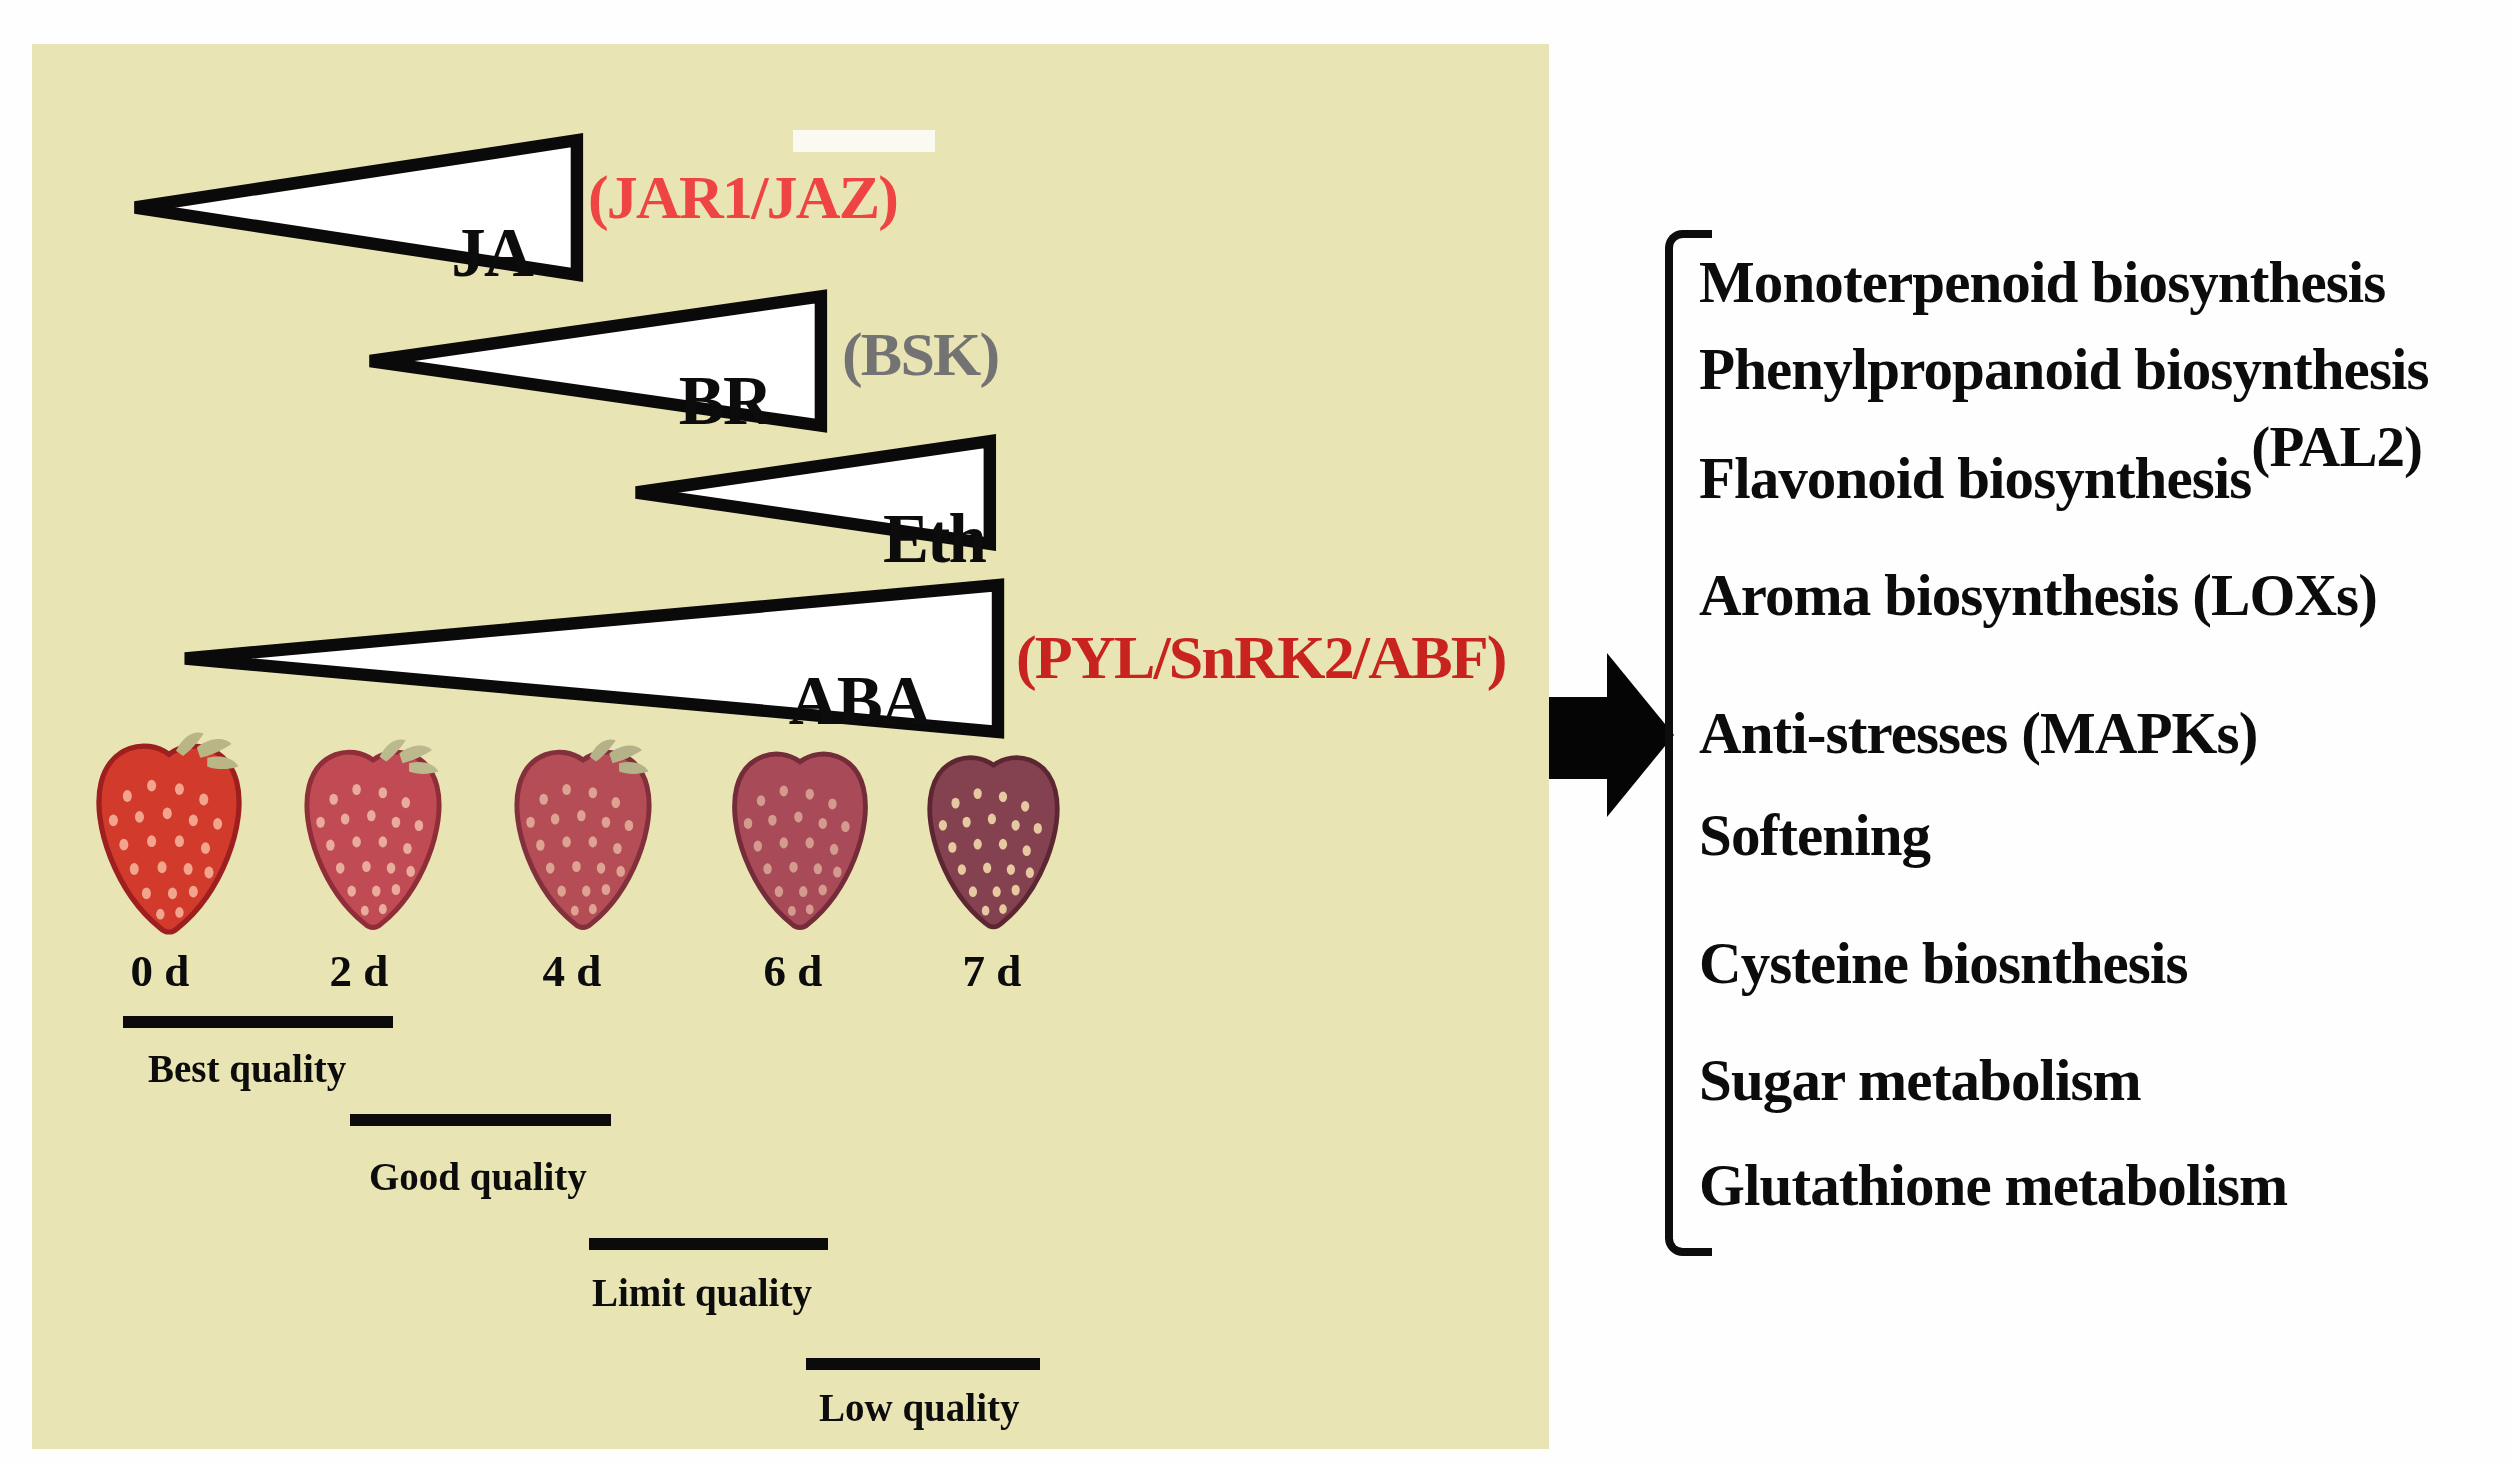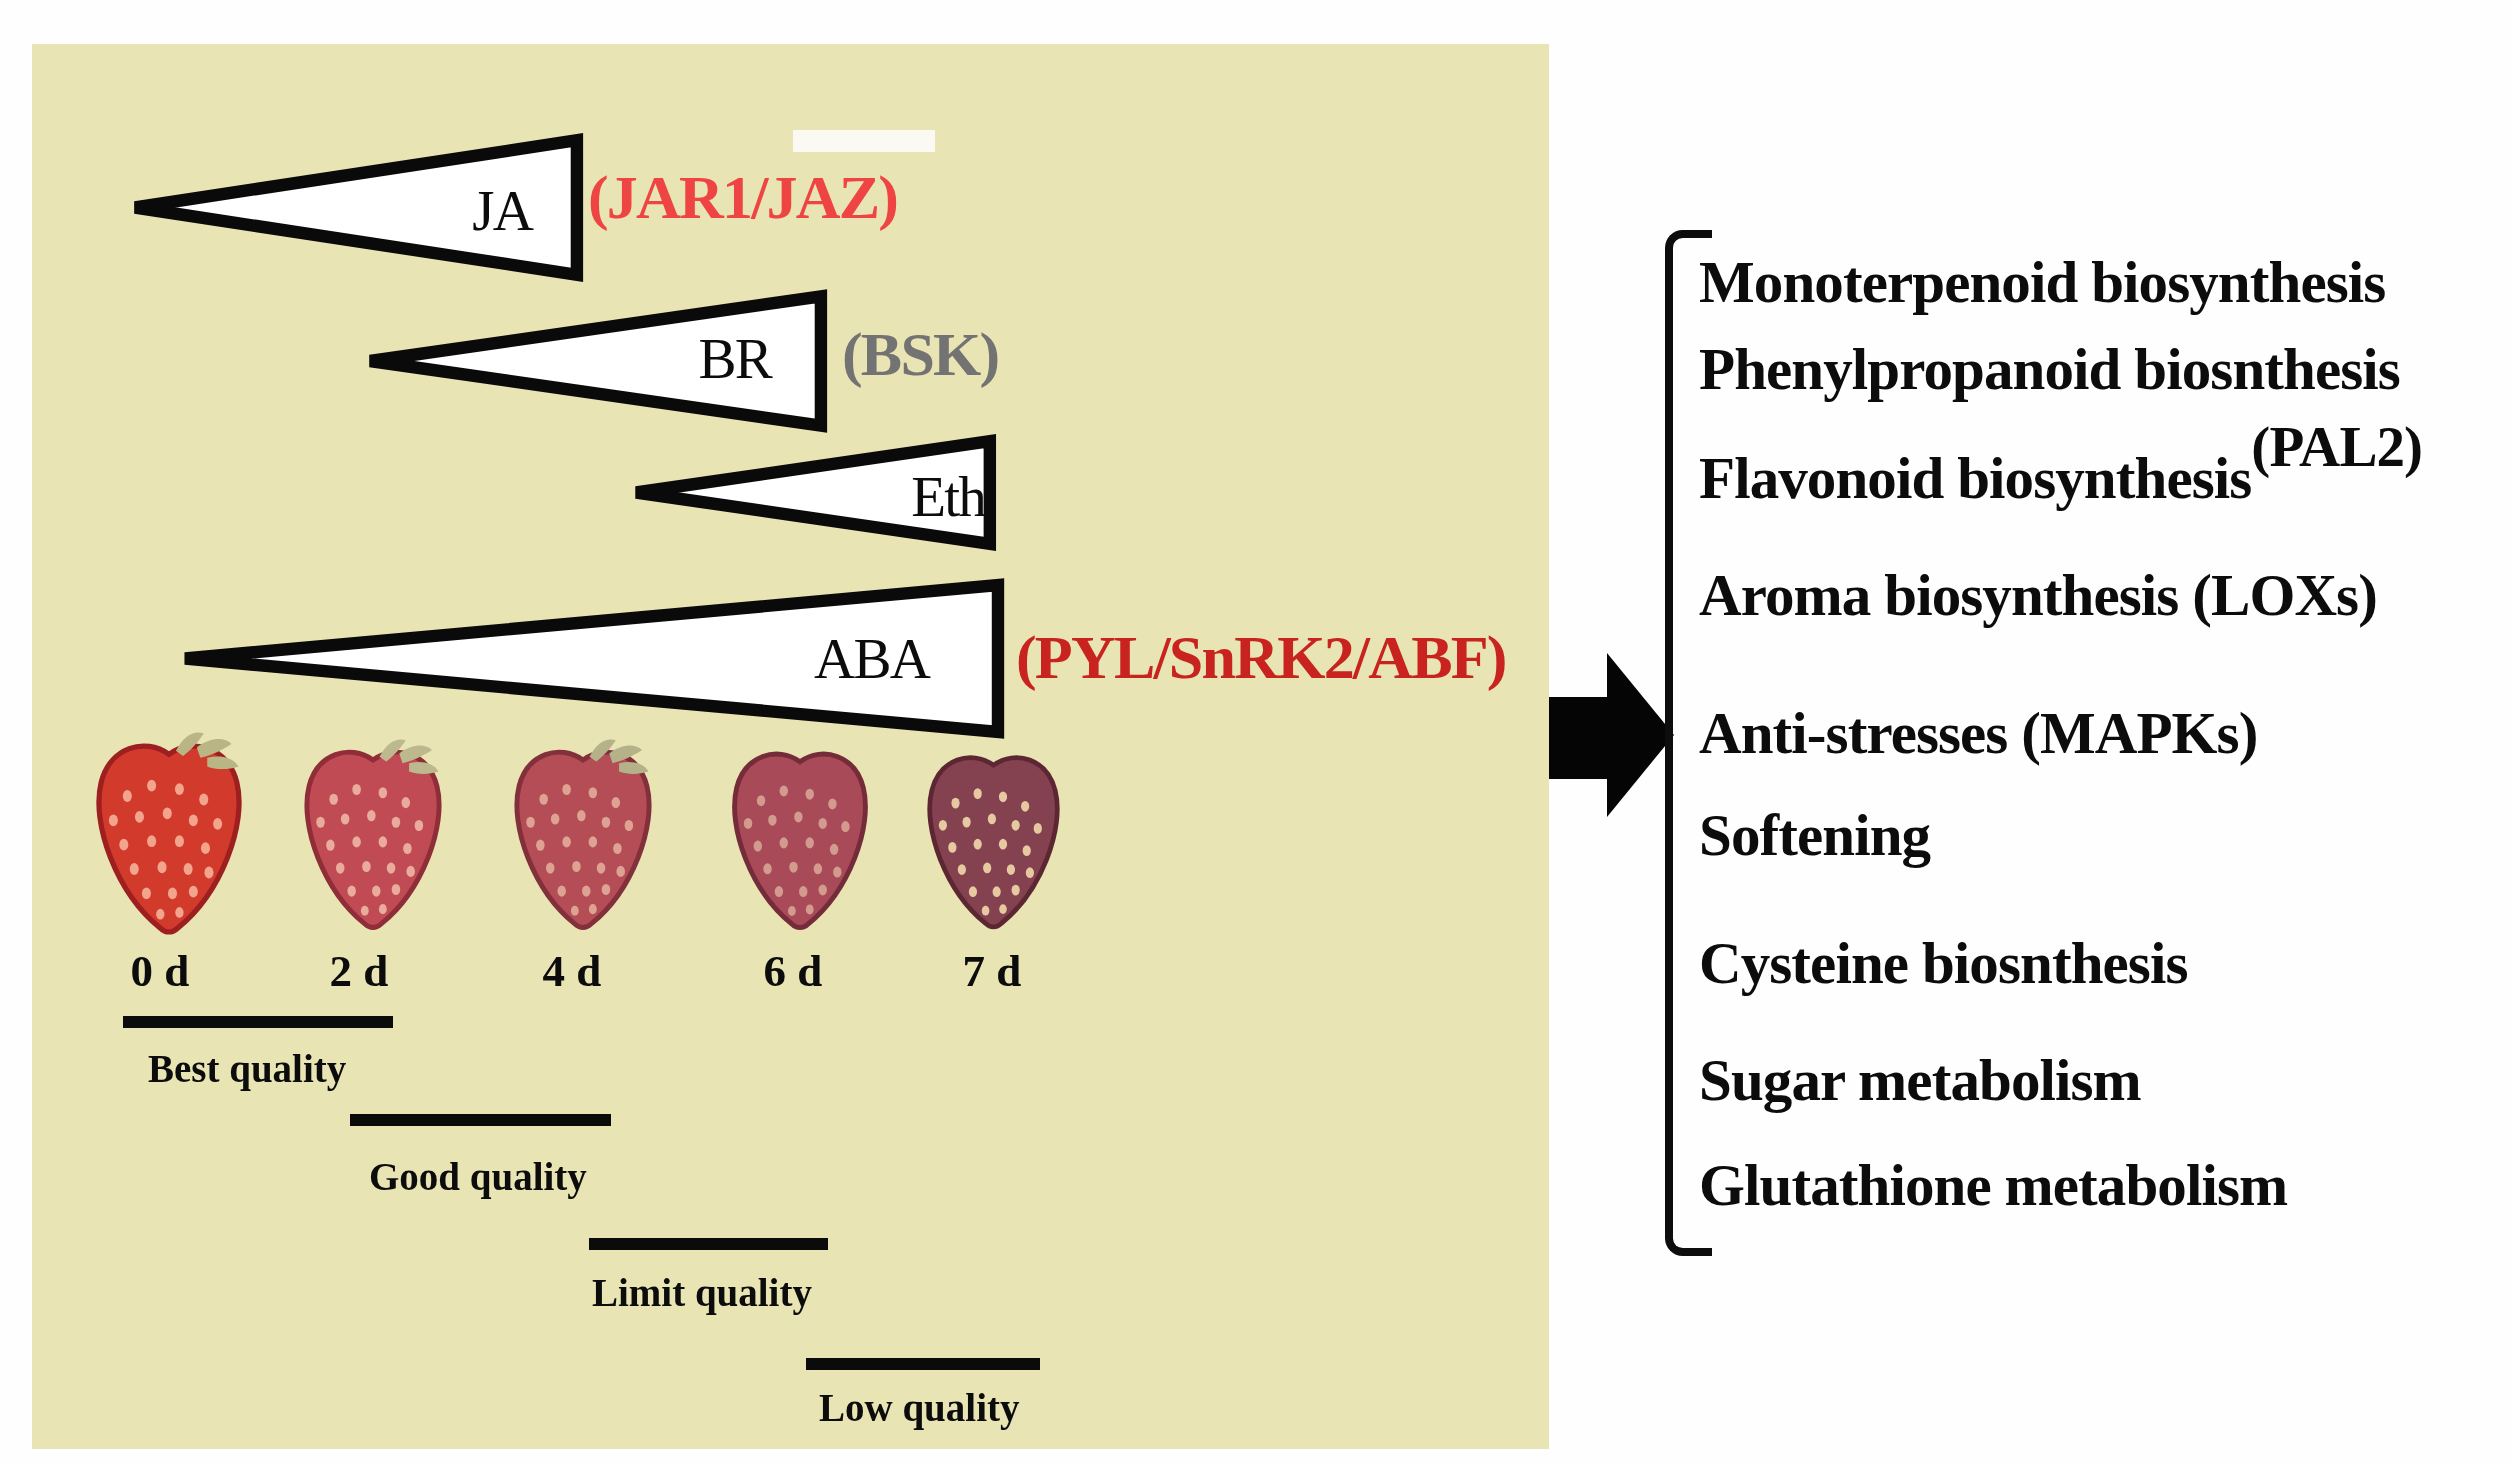--- a/index.html
+++ b/index.html
@@ -6,21 +6,21 @@
   .stage{
     position:relative;width:2512px;height:1465px;overflow:hidden;
     font-family:"Liberation Serif","DejaVu Serif",serif;color:#0c0c0c;background:#fefefe;
   }
   .panel{position:absolute;left:32px;top:44px;width:1517px;height:1405px;background:#e9e4b3;}
   .artifact{position:absolute;left:793px;top:130px;width:142px;height:22px;background:#fbfaf2;}
   .tri-svg{position:absolute;overflow:visible;}
   .tri{fill:#ffffff;stroke:#0a0a0a;stroke-width:14;stroke-linejoin:miter;}
   .hormone-label{
     position:absolute;transform:translate(-100%,-50%);
-    font-weight:400;font-size:57px;letter-spacing:-1.8px;line-height:1;white-space:nowrap;
+    font-weight:700;font-size:69px;letter-spacing:-1.8px;line-height:1;white-space:nowrap;margin-top:43px;
   }
   .gene-label{
     position:absolute;transform:translateY(-50%);
     font-weight:700;font-size:62px;letter-spacing:-1.8px;line-height:1;white-space:nowrap;
   }
   .berry{position:absolute;overflow:visible;}
   .day-label{
     position:absolute;transform:translateX(-50%);
     font-weight:700;font-size:45px;line-height:1;white-space:nowrap;
   }
@@ -159,21 +159,21 @@
 
   <div class="q-line" style="left:806px;top:1358px;width:234px"></div>
   <div class="q-label" style="left:819px;top:1388px">Low quality</div>
 
   <div class="arrow-body"></div>
   <div class="arrow-head"></div>
 
   <div class="bracket"></div>
 
   <div class="process" style="top:253px">Monoterpenoid biosynthesis</div>
-  <div class="process" style="top:340px">Phenylpropanoid biosnthesis</div>
+  <div class="process" style="top:340px">Phenylpropanoid biosynthesis</div>
   <div class="process" style="top:449px"><span>Flavonoid biosynthesis</span><span class="sup">(PAL2)</span></div>
   <div class="process" style="top:566px">Aroma biosynthesis (LOXs)</div>
   <div class="process" style="top:704px">Anti-stresses (MAPKs)</div>
   <div class="process" style="top:806px">Softening</div>
   <div class="process" style="top:934px">Cysteine biosnthesis</div>
   <div class="process" style="top:1051px">Sugar metabolism</div>
   <div class="process" style="top:1156px">Glutathione metabolism</div>
 
 </div>
 

